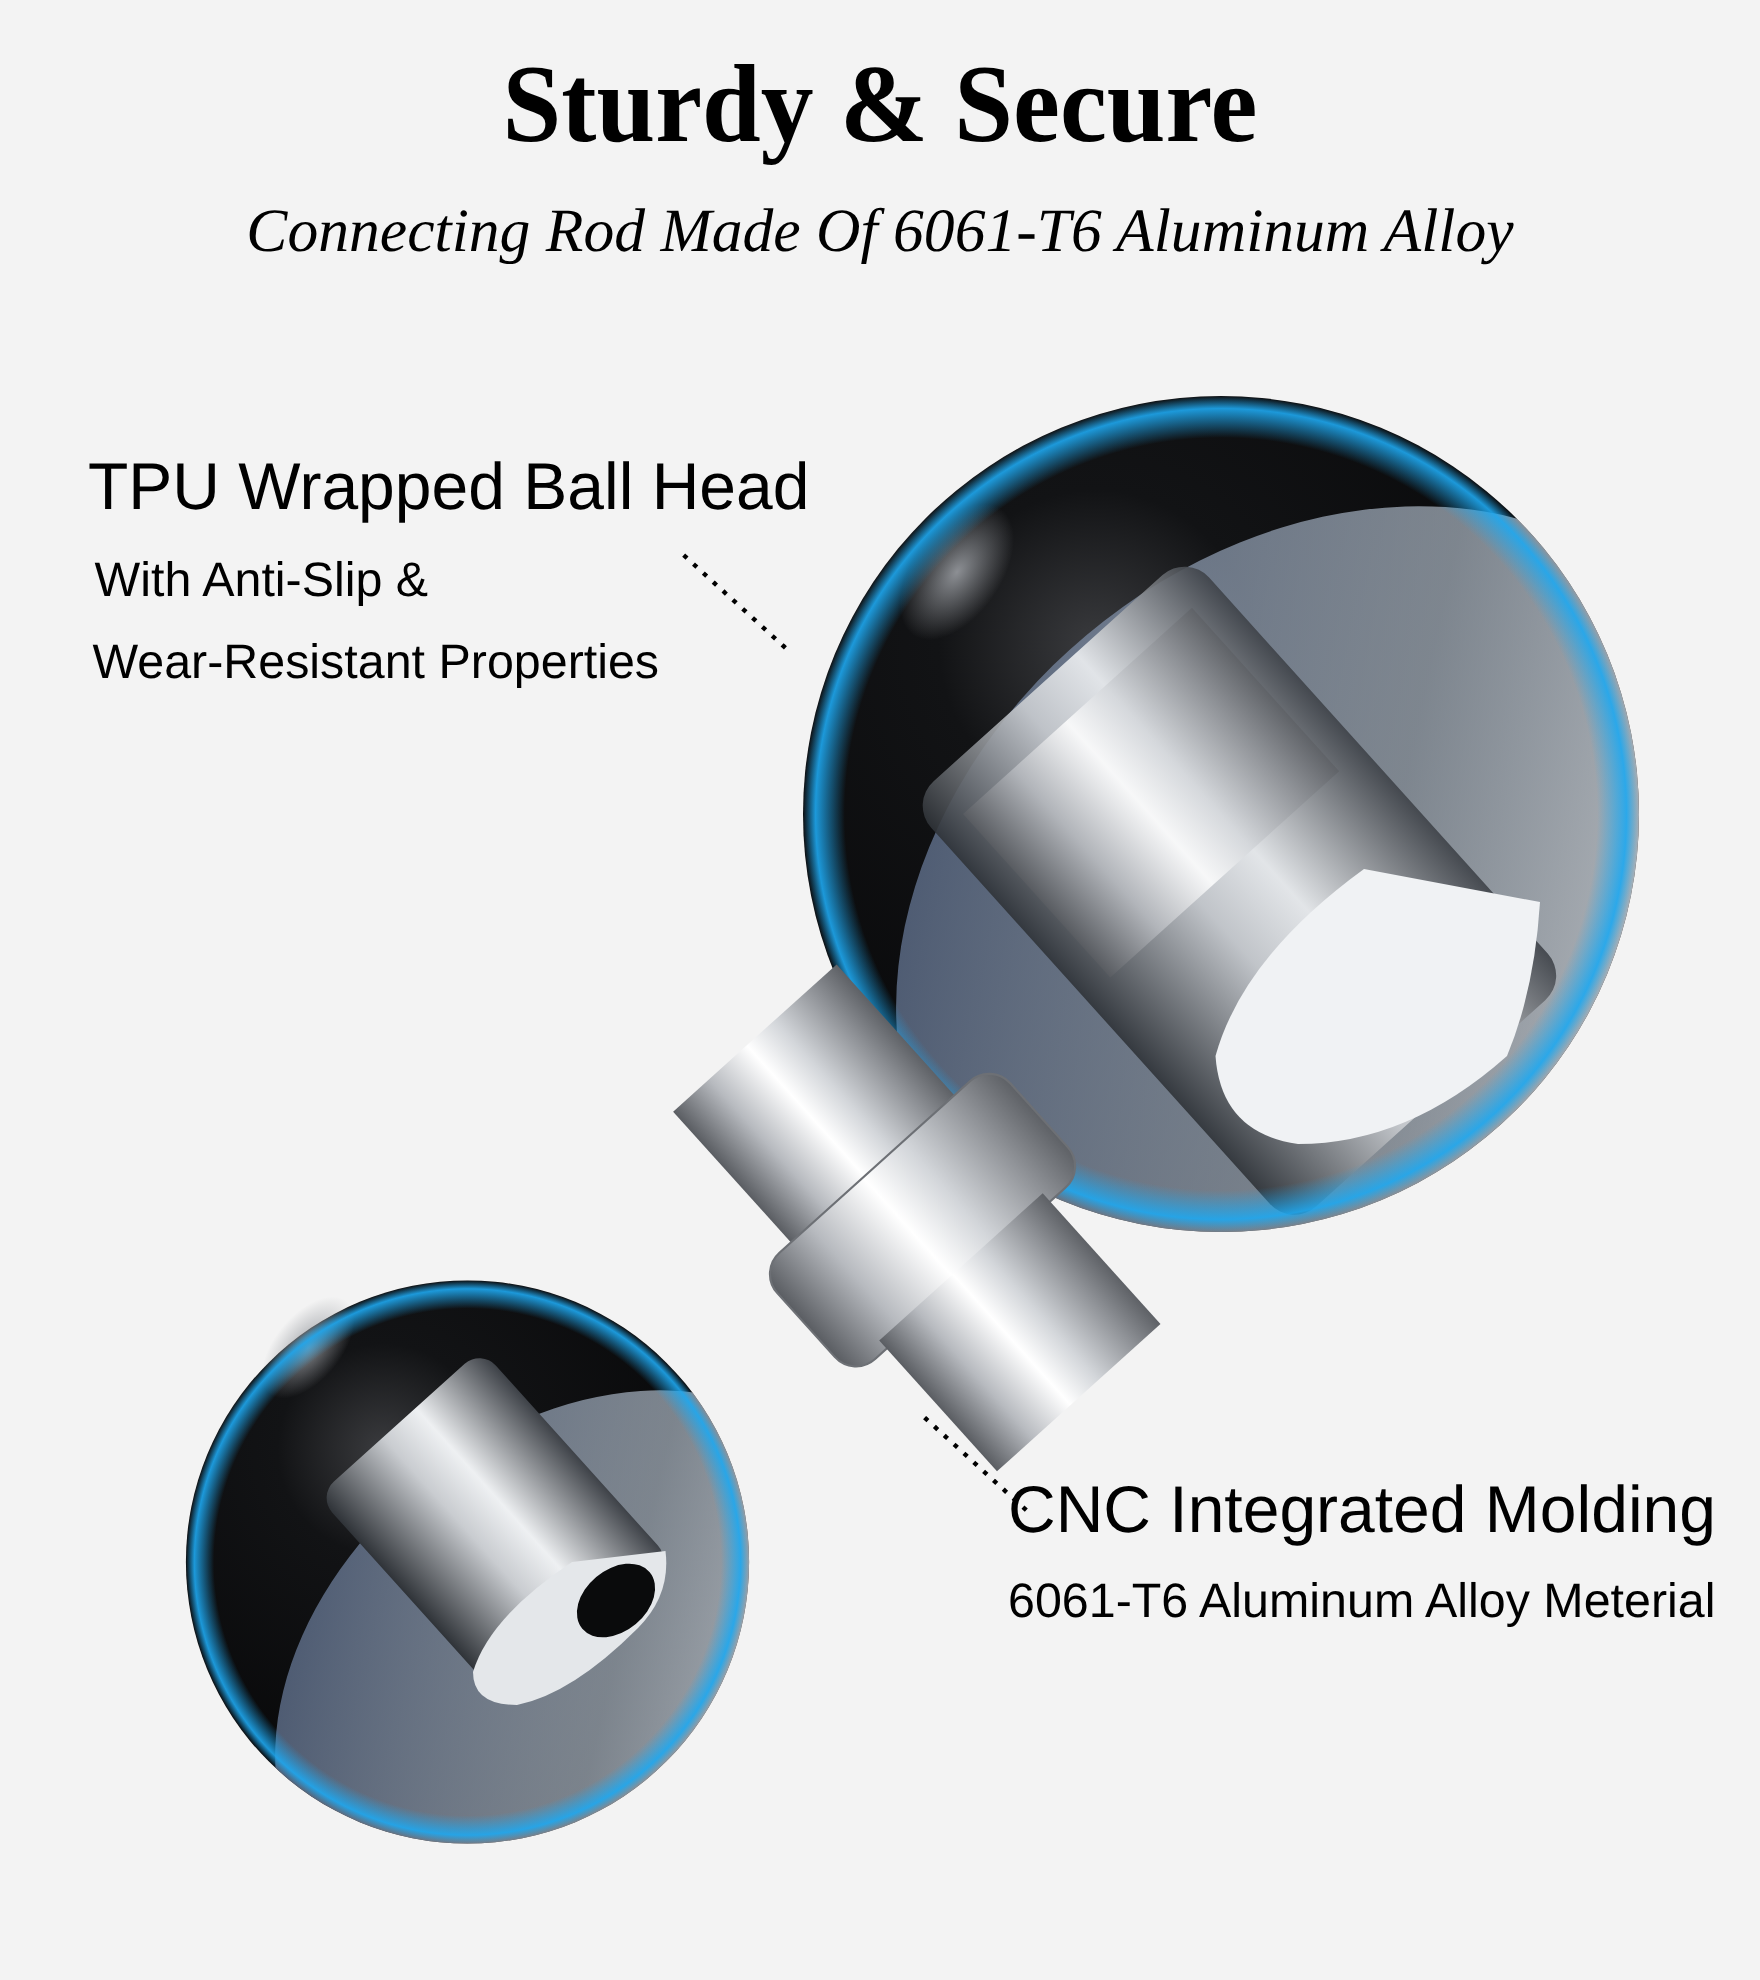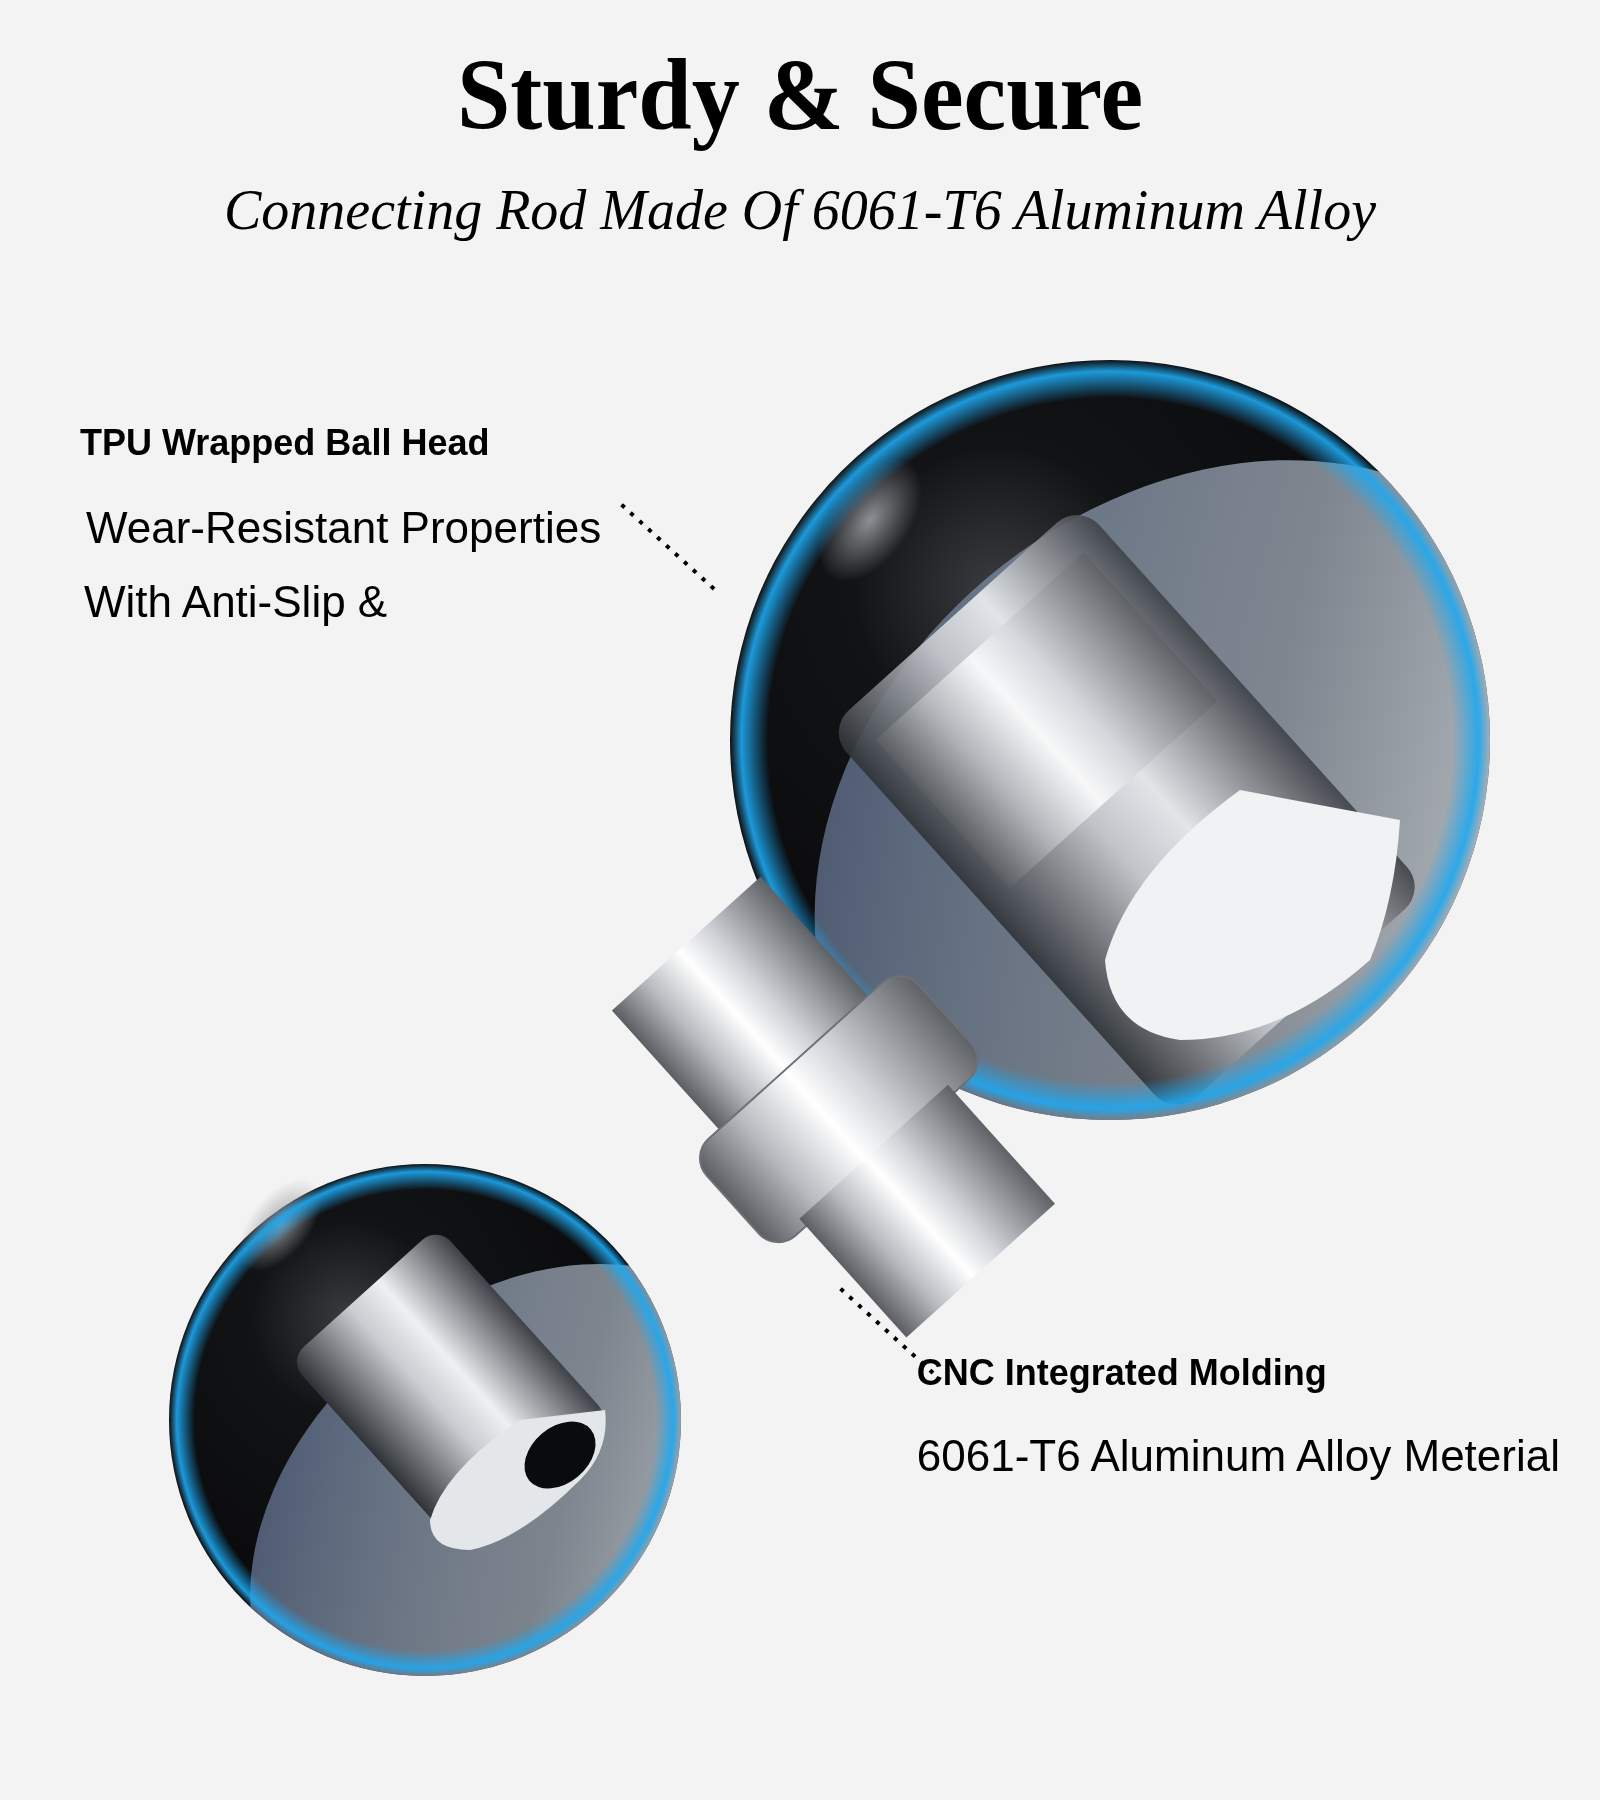--- a/index.html
+++ b/index.html
@@ -22,21 +22,21 @@
     }
     .subtitle {
       position: absolute; left: 0; right: 0; top: 178px;
       text-align: center;
       font-family: "Liberation Serif", "DejaVu Serif", serif;
       font-size: 56px;
       line-height: 64px;
       font-style: italic;
     }
     .callout { position: absolute; font-family: "Liberation Sans", "DejaVu Sans", sans-serif; }
-    .callout .head { font-weight: bold; font-size: 36px; line-height: 56px; white-space: nowrap; }
+    .callout .head { font-weight: normal; font-size: 60px; line-height: 56px; white-space: nowrap; }
     .callout .desc { font-size: 44px; line-height: 74px; white-space: nowrap; }
     .callout-left { left: 80px; top: 415px; }
     .callout-left .desc { padding-left: 6px; margin-top: 20px; }
     .callout-left .desc:nth-of-type(3) { padding-left: 4px; margin-top: 0; }
     .callout-right { right: 40px; top: 1345px; text-align: left; }
     .callout-right .desc { margin-top: 18px; }
     .product { position: absolute; left: 0; top: 0; width: 1600px; height: 1800px; }
   </style>
 </head>
 <body>
@@ -123,20 +123,20 @@
 
   <line x1="623" y1="506" x2="713" y2="588" stroke="#000" stroke-width="4" stroke-dasharray="0.1 12" stroke-linecap="square"></line>
   <line x1="842" y1="1290" x2="932" y2="1372" stroke="#000" stroke-width="4" stroke-dasharray="0.1 12" stroke-linecap="square"></line>
 </svg>
 
 <div class="title">Sturdy &amp; Secure</div>
 <div class="subtitle">Connecting Rod Made Of 6061-T6 Aluminum Alloy</div>
 
 <div class="callout callout-left">
   <div class="head">TPU Wrapped Ball Head</div>
+  <div class="desc">With Anti-Slip &amp;</div>
   <div class="desc">Wear-Resistant Properties</div>
-  <div class="desc">With Anti-Slip &amp;</div>
 </div>
 
 <div class="callout callout-right">
   <div class="head">CNC Integrated Molding</div>
   <div class="desc">6061-T6 Aluminum Alloy Meterial</div>
 </div>
 
 </body></html>

